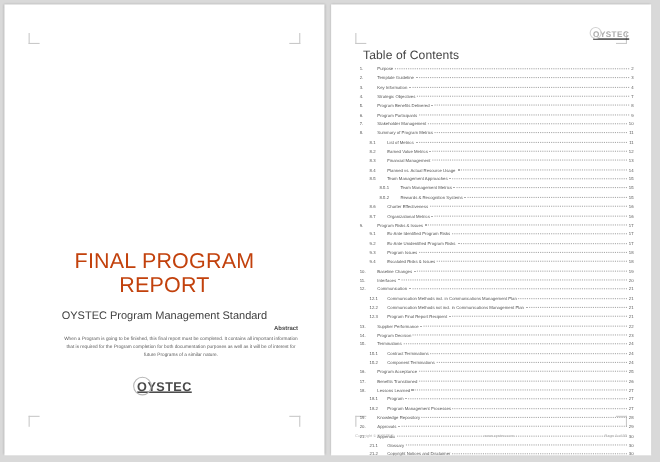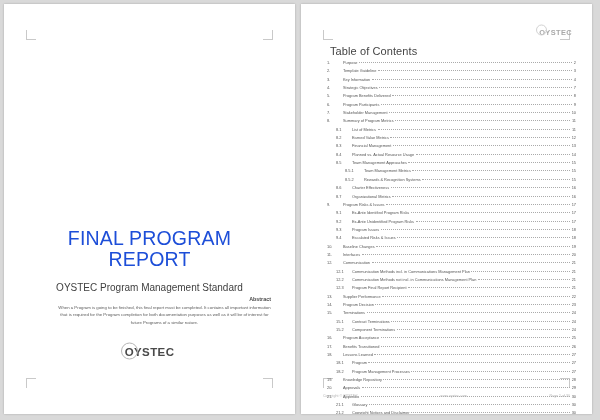--- a/index.html
+++ b/index.html
@@ -52,21 +52,21 @@
     right: 0;
     top: 224px;
     text-align: center;
     padding: 0 26px;
     box-sizing: border-box;
   }
   .doc-title {
     font-size: 19.5px;
     font-weight: 400;
     letter-spacing: 0.2px;
-    color: #1d4ed8;
+    color: #c2410c;
     margin: 0 0 11px 0;
     line-height: 1.1;
     text-align: center;
   }
   .doc-subtitle {
     font-size: 10px;
     font-weight: 400;
     color: #3f3f3f;
     margin: 0;
     line-height: 1.2;
@@ -91,20 +91,21 @@
     color: #5a5a5a;
     text-align: center;
     margin: 0;
   }
 
   
   .logo {
     display: inline-flex;
     align-items: flex-start;
     white-space: nowrap;
+    text-decoration: underline;
   }
   .logo-mark {
     position: relative;
     display: inline-block;
   }
   .logo-ring {
     position: absolute;
     border: 1px solid #b6b6b6;
     border-radius: 50%;
     box-sizing: border-box;

